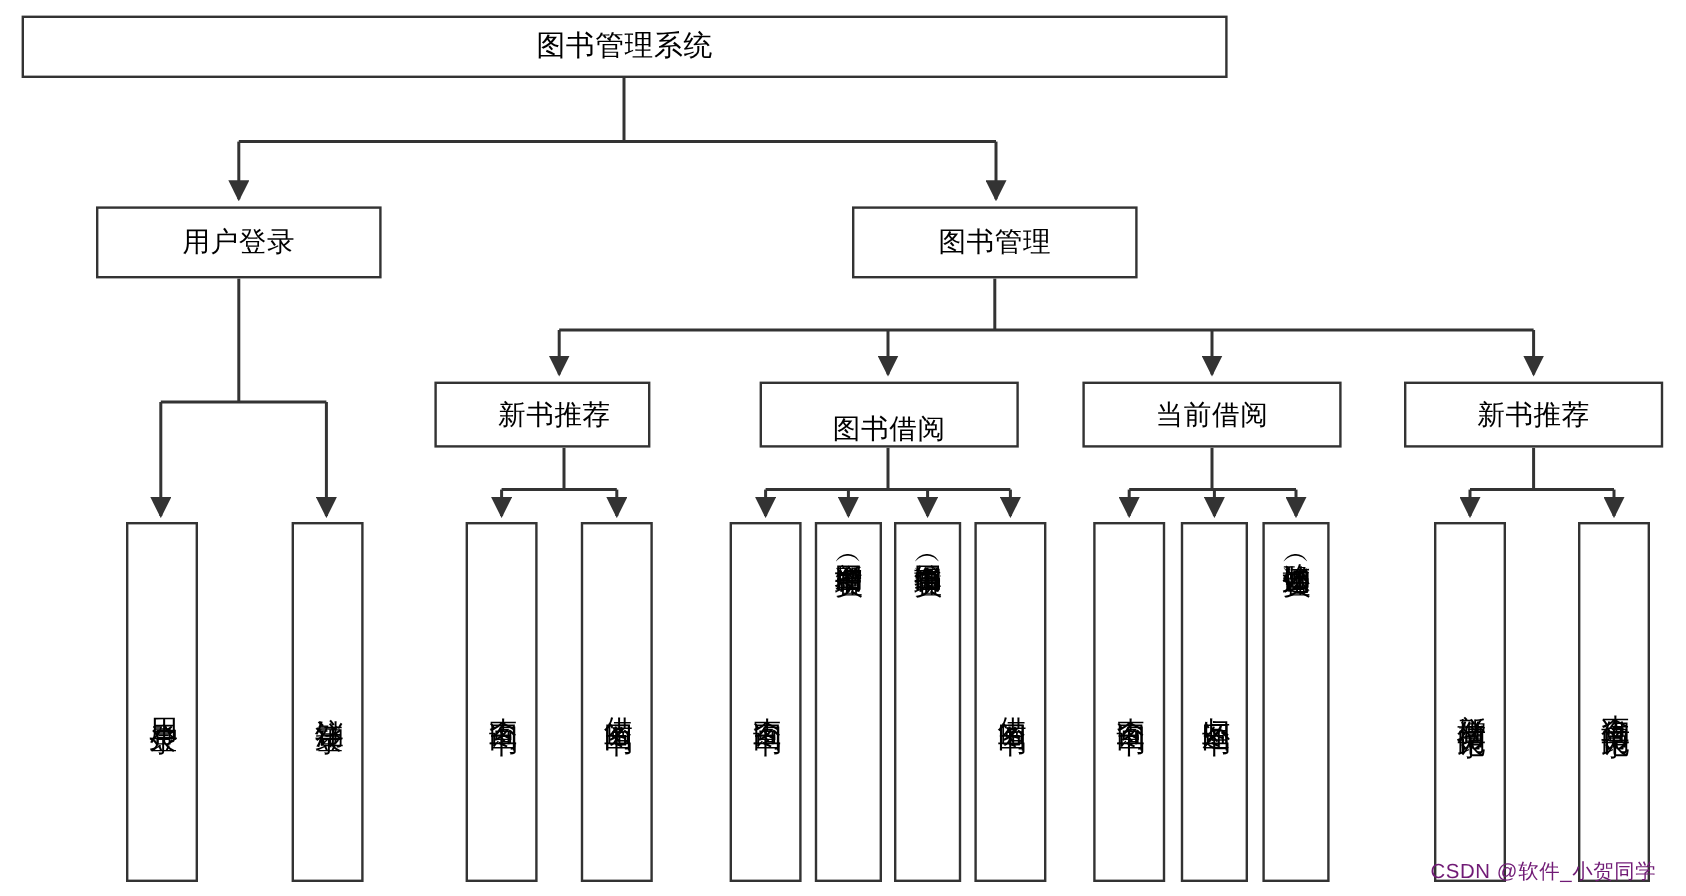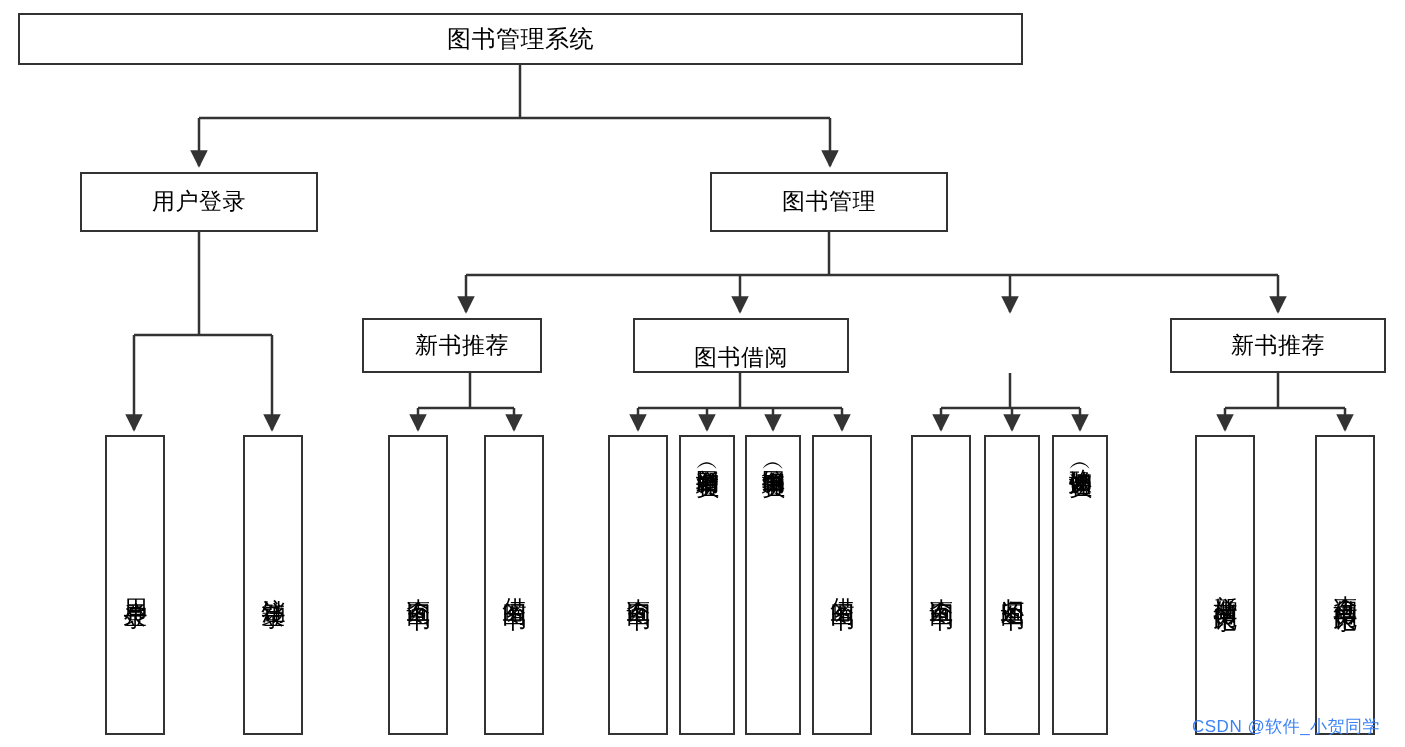--- a/index.html
+++ b/index.html
@@ -61,21 +61,21 @@
   .node.vert.tall .label {
     font-size: 23px;
     letter-spacing: 1px;
   }
   .node.vert.centered {
     align-items: center;
     padding-top: 0;
   }
   .watermark {
     position: absolute;
-    color: #3b82f6;
+    color: #701a75;
     font-size: 17px;
     white-space: nowrap;
     letter-spacing: 0.5px;
   }
 </style>
 </head>
 <body>
 
 <div id="stage">
 
@@ -144,20 +144,23 @@
   <div class="node horiz" style="left:710px; top:172px; width:238px; height:60px;">
     <span class="label">图书管理</span>
   </div>
 
   <div class="node horiz" style="left:362px; top:318px; width:180px; height:55px;padding-left:20px;">
     <span class="label">新书推荐</span>
   </div>
   <div class="node horiz" style="left:633px; top:318px; width:216px; height:55px;align-items:flex-end;">
     <span class="label">图书借阅</span>
   </div>
+  <div class="node horiz" style="left:902px; top:318px; width:216px; height:55px;">
+    <span class="label">当前借阅</span>
+  </div>
   <div class="node horiz" style="left:1170px; top:318px; width:216px; height:55px;">
     <span class="label">新书推荐</span>
   </div>
 
   <div class="node vert centered" style="left:105px; top:435px; width:60px; height:300px;">
     <span class="label">用户登录</span>
   </div>
   <div class="node vert centered" style="left:243px; top:435px; width:60px; height:300px;">
     <span class="label">注销登录</span>
   </div>

